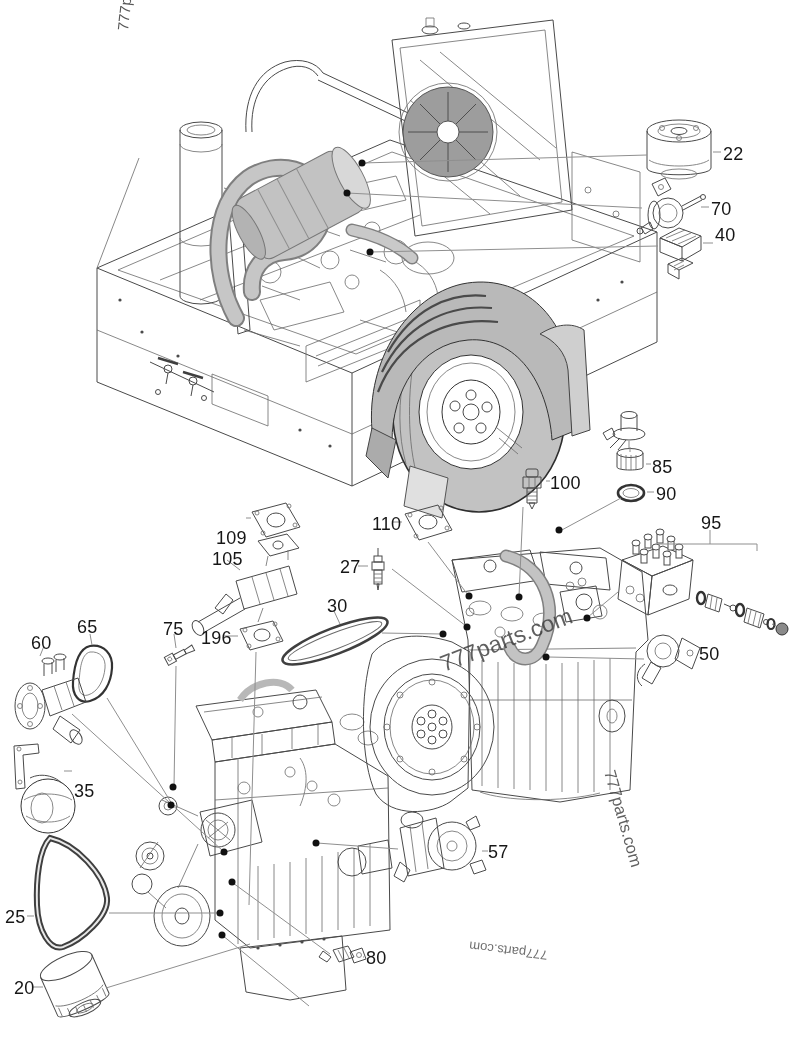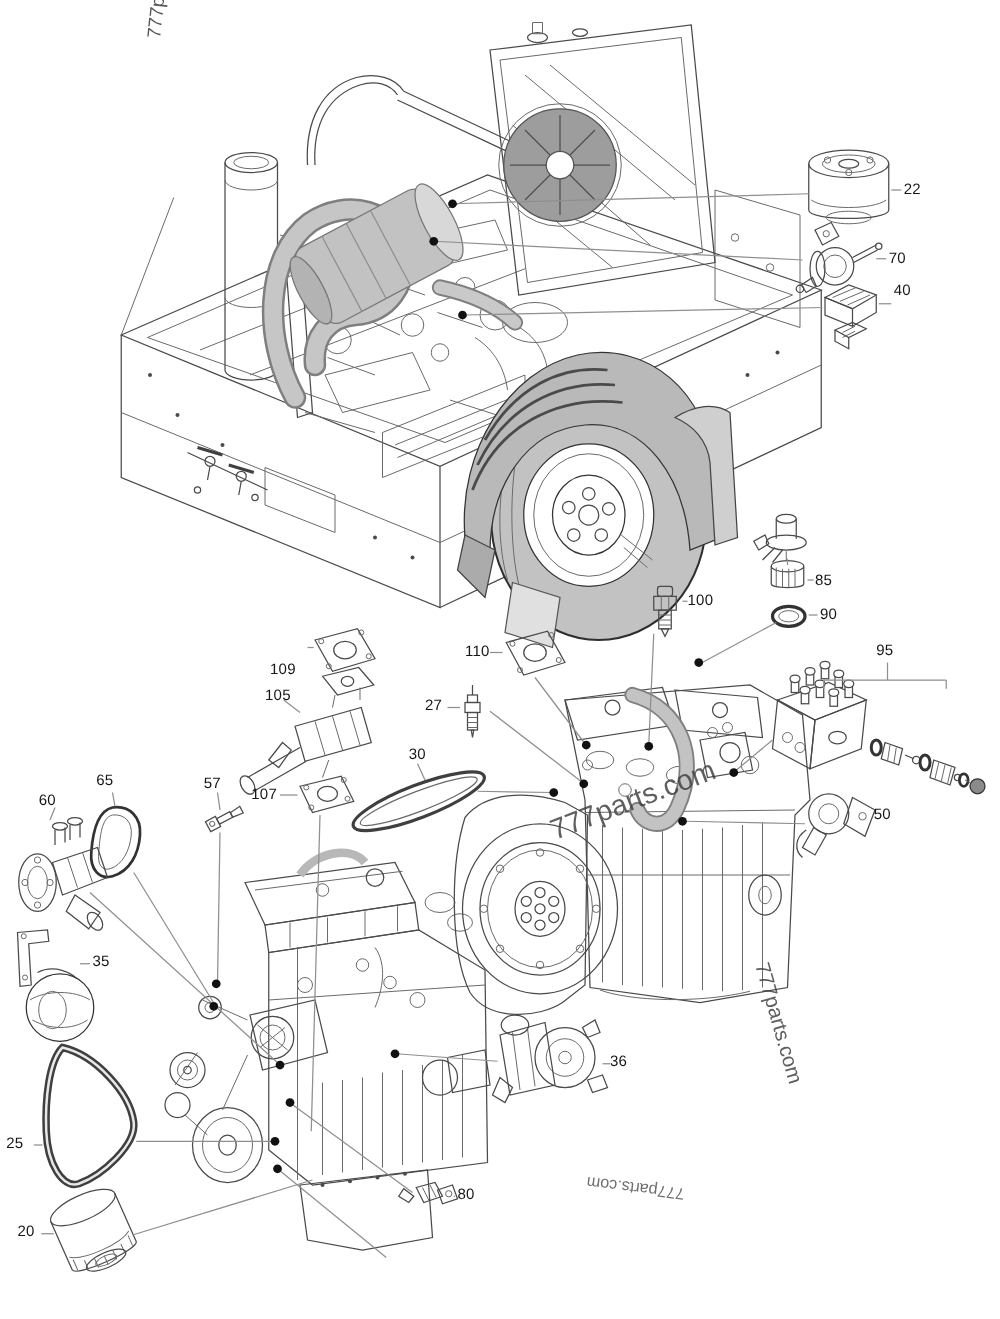--- a/index.html
+++ b/index.html
@@ -3,21 +3,21 @@
 <meta charset="utf-8">
 <style>
   html,body{margin:0;padding:0;}
   body{
     width:800px;height:1055px;position:relative;overflow:hidden;
     background:#ffffff;font-family:"Liberation Sans",sans-serif;
   }
   #stage{position:absolute;left:0;top:0;width:800px;height:1055px;}
   svg{position:absolute;left:0;top:0;}
   .callout{
-    position:absolute;font-size:12px;color:#161616;line-height:1;
+    position:absolute;font-size:18px;color:#161616;line-height:1;
     letter-spacing:.2px;user-select:none;white-space:nowrap;
   }
   .ln{fill:none;stroke:#4a4a4a;stroke-width:1;}
   .lt{fill:none;stroke:#6a6a6a;stroke-width:.8;}
   .ldr{fill:none;stroke:#8f8f8f;stroke-width:1;}
   .thick{fill:none;stroke:#3f3f3f;stroke-width:2.4;}
   .wm{font-family:"Liberation Sans",sans-serif;}
 </style>
 </head>
 <body>
@@ -557,24 +557,24 @@
       <div class="callout" style="left: 715px; top: 226px;">40</div>
       <div class="callout" style="left: 652px; top: 458px;">85</div>
       <div class="callout" style="left: 656px; top: 485px;">90</div>
       <div class="callout" style="left: 550px; top: 474px;">100</div>
       <div class="callout" style="left: 701px; top: 514px;">95</div>
       <div class="callout" style="left: 216px; top: 529px;">109</div>
       <div class="callout" style="left: 372px; top: 515px;">110</div>
       <div class="callout" style="left: 212px; top: 550px;">105</div>
       <div class="callout" style="left: 340px; top: 558px;">27</div>
       <div class="callout" style="left: 327px; top: 597px;">30</div>
-      <div class="callout" style="left: 163px; top: 620px;">57</div>
-      <div class="callout" style="left: 201px; top: 629px;">107</div>
+      <div class="callout" style="left: 163px; top: 620px;">75</div>
+      <div class="callout" style="left: 201px; top: 629px;">196</div>
       <div class="callout" style="left: 77px; top: 618px;">65</div>
       <div class="callout" style="left: 31px; top: 634px;">60</div>
       <div class="callout" style="left: 699px; top: 645px; text-align: center;">50</div>
-      <div class="callout" style="left: 74px; top: 763px;">35</div>
-      <div class="callout" style="left: 488px; top: 843px;">36</div>
+      <div class="callout" style="left: 74px; top: 782px;">35</div>
+      <div class="callout" style="left: 488px; top: 843px;">57</div>
       <div class="callout" style="left: 5px; top: 908px;">25</div>
       <div class="callout" style="left: 366px; top: 949px;">80</div>
       <div class="callout" style="left: 14px; top: 979px;">20</div>
     </div>
 </div>
 
 </body></html>

